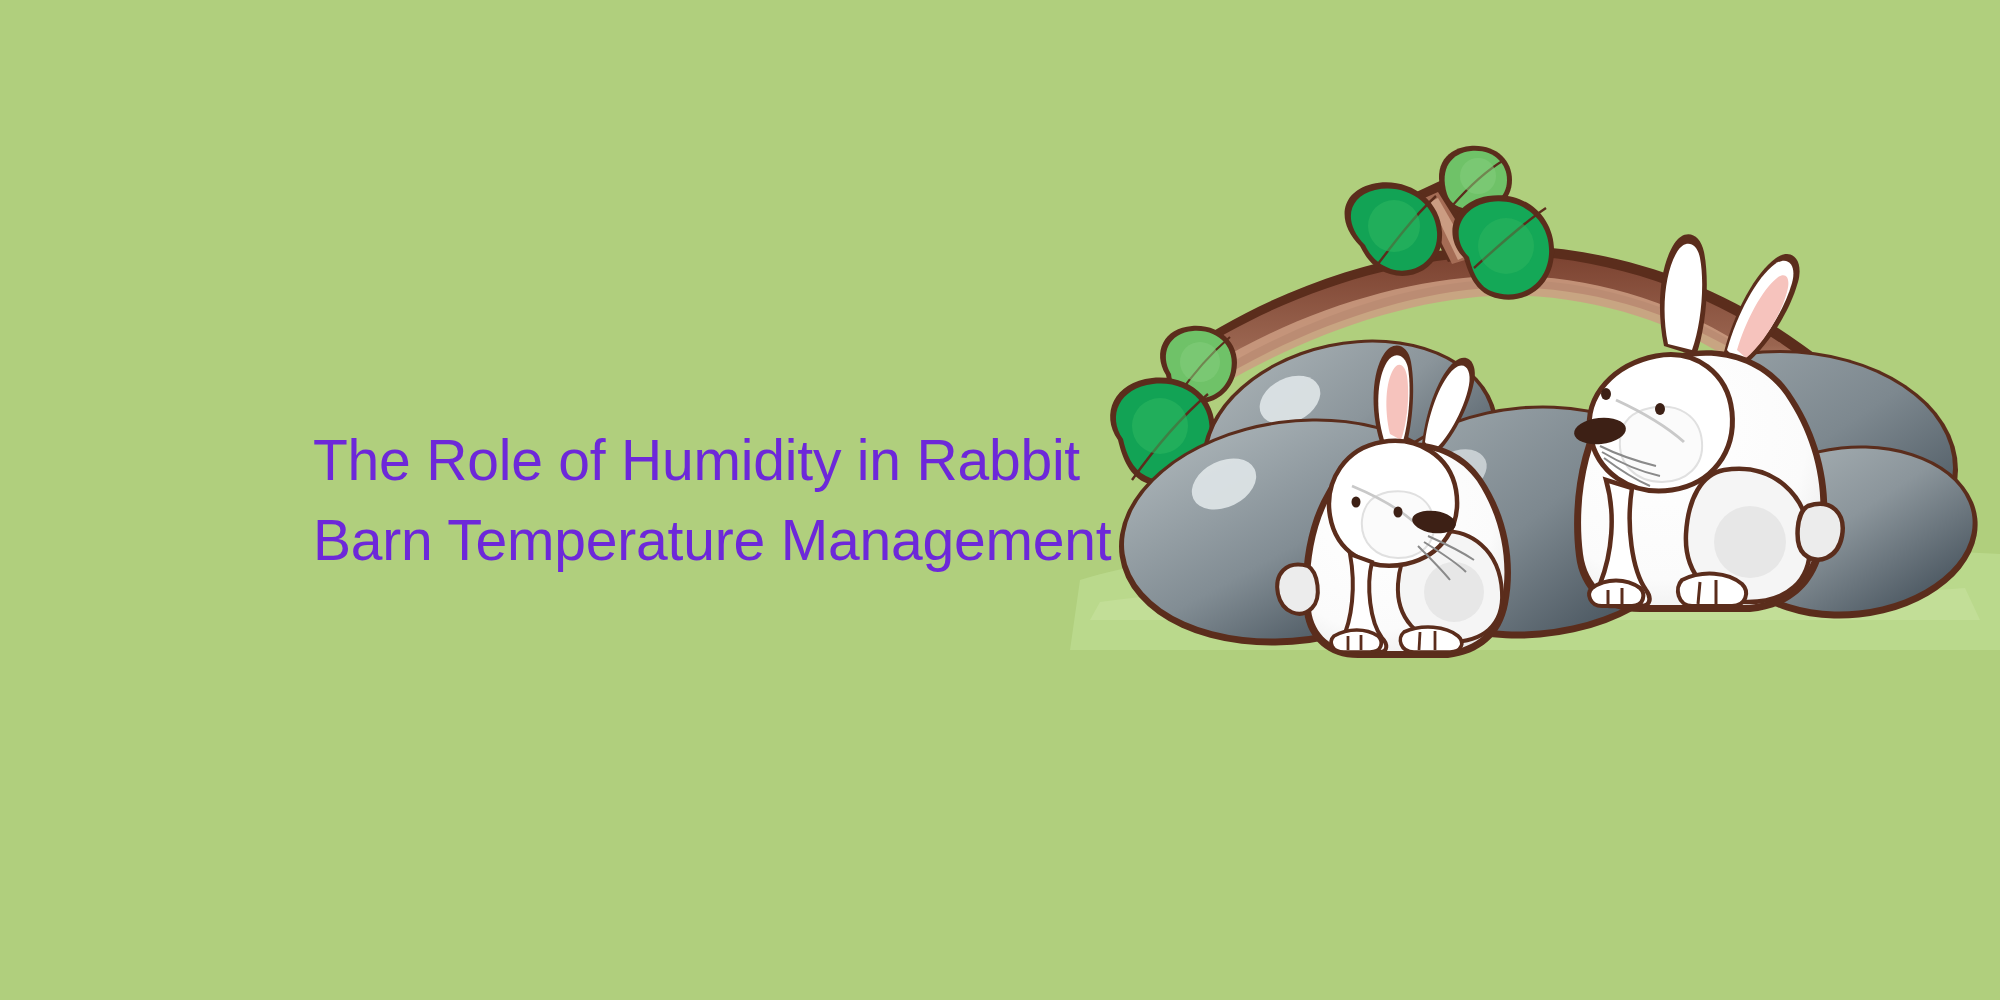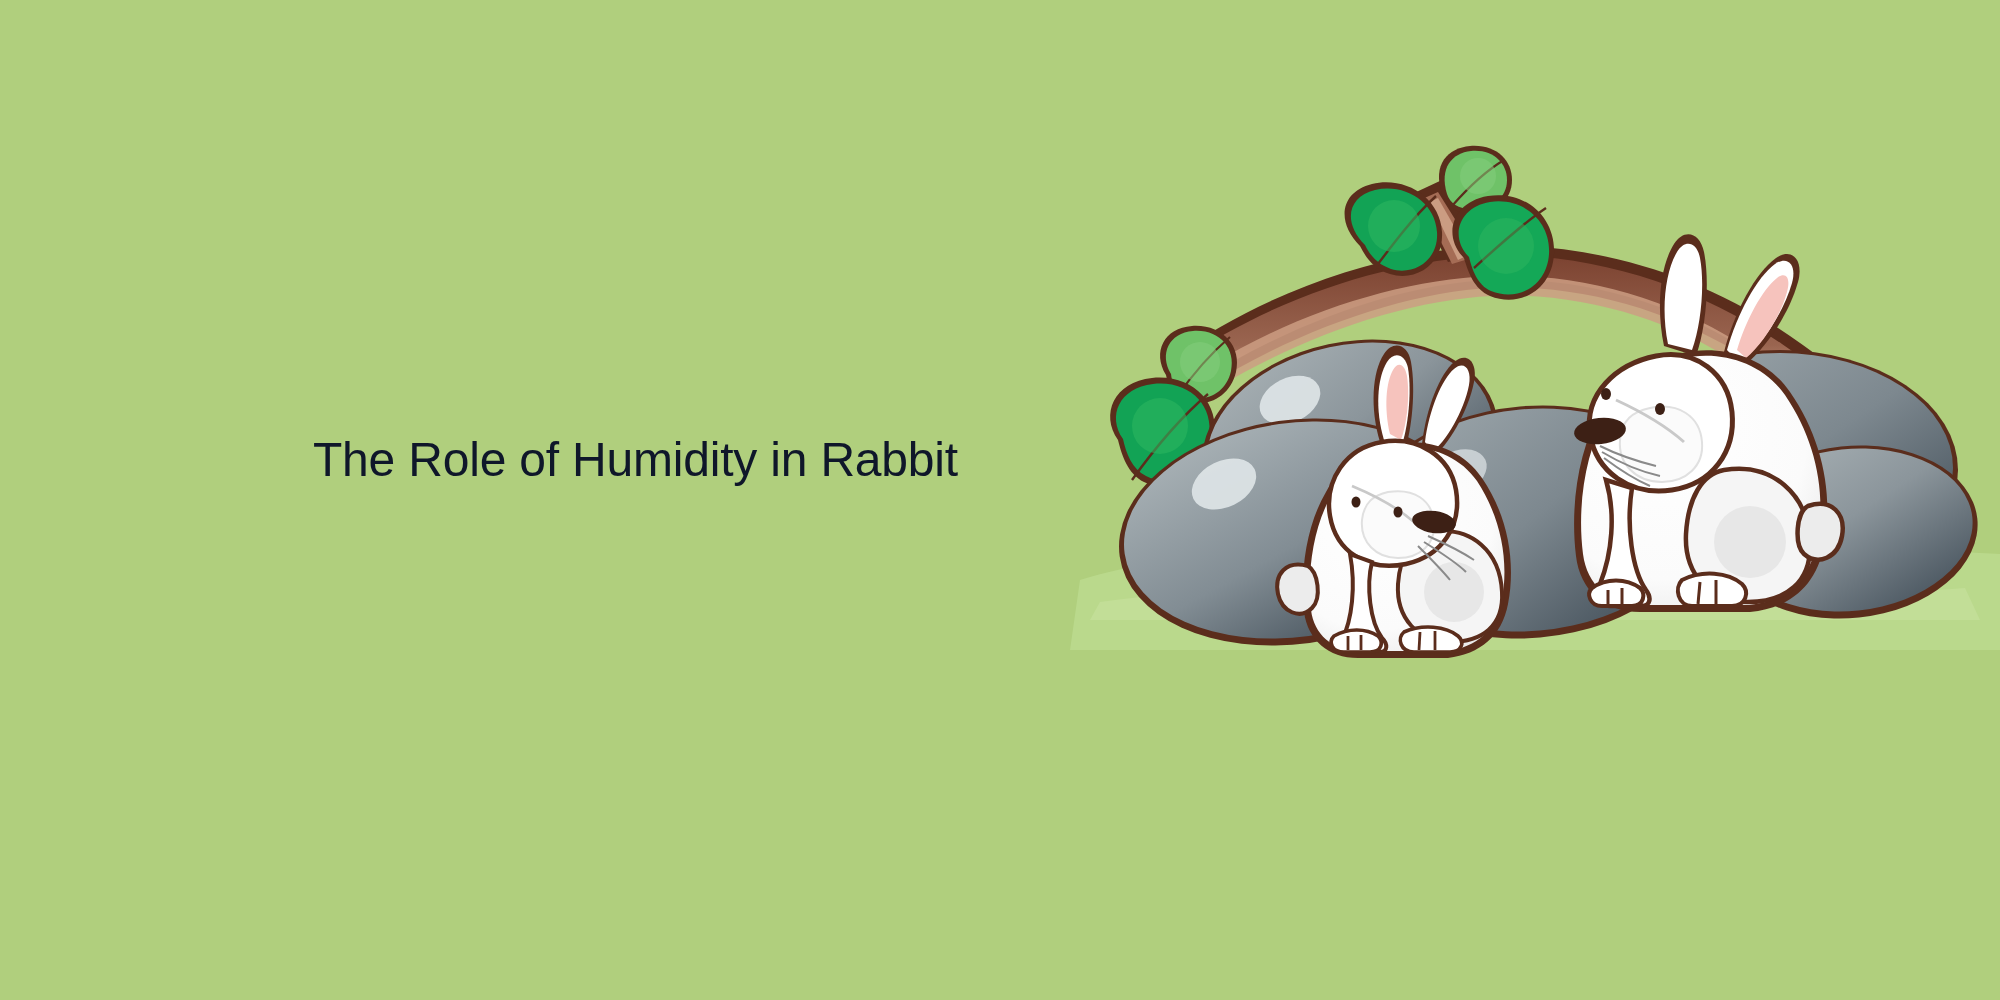--- a/index.html
+++ b/index.html
@@ -17,25 +17,25 @@
     font-family: "Liberation Sans", sans-serif;
   }
   #title-block {
     position: absolute;
     left: 313px;
     top: 420px;
     width: 820px;
   }
   .title-line {
     font-family: "Liberation Sans", sans-serif;
-    font-size: 48px;
+    font-size: 57px;
     font-weight: 500;
     letter-spacing: -0.2px;
     line-height: 80px;
-    color: #0f172a;
+    color: #6d28d9;
     white-space: nowrap;
   }
   #illustration {
     position: absolute;
     left: 1060px;
     top: 150px;
     width: 940px;
     height: 530px;
   }
   #illustration svg {
@@ -45,20 +45,21 @@
     overflow: visible;
   }
 </style>
 </head>
 <body>
 
 <div id="banner">
 
   <div id="title-block">
     <div class="title-line">The Role of Humidity in Rabbit</div>
+    <div class="title-line">Barn Temperature Management</div>
   </div>
 
   <div id="illustration">
     <svg viewBox="0 0 940 530" xmlns="http://www.w3.org/2000/svg" aria-hidden="true">
       <defs>
         <linearGradient id="rockA" x1="0.15" y1="0.05" x2="0.85" y2="0.95">
           <stop offset="0%" stop-color="#a5aeb2"></stop>
           <stop offset="45%" stop-color="#8b959b"></stop>
           <stop offset="100%" stop-color="#4a5660"></stop>
         </linearGradient>

